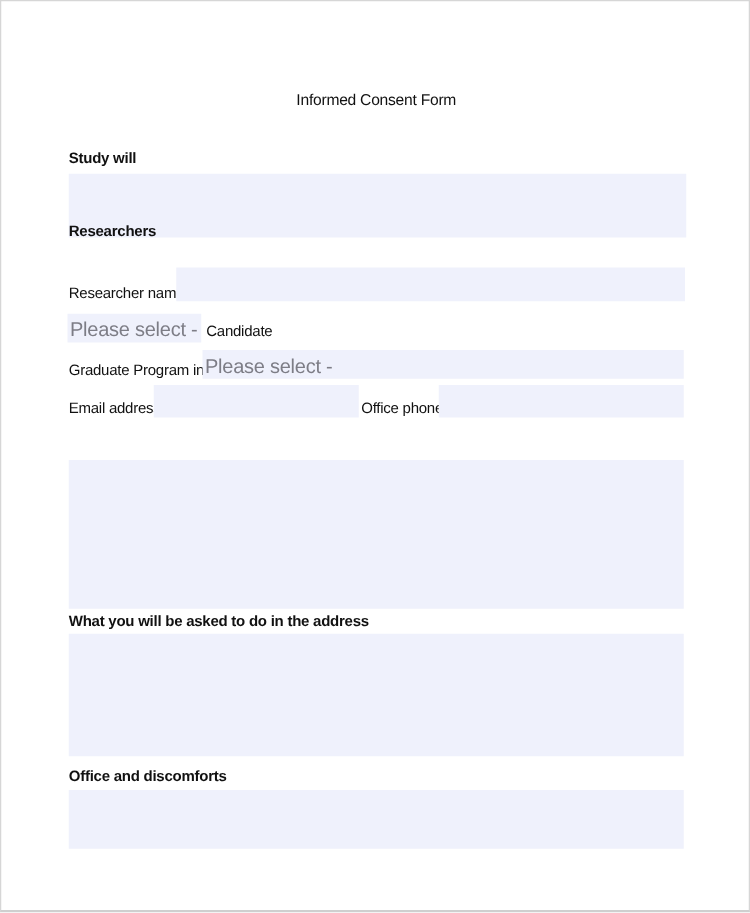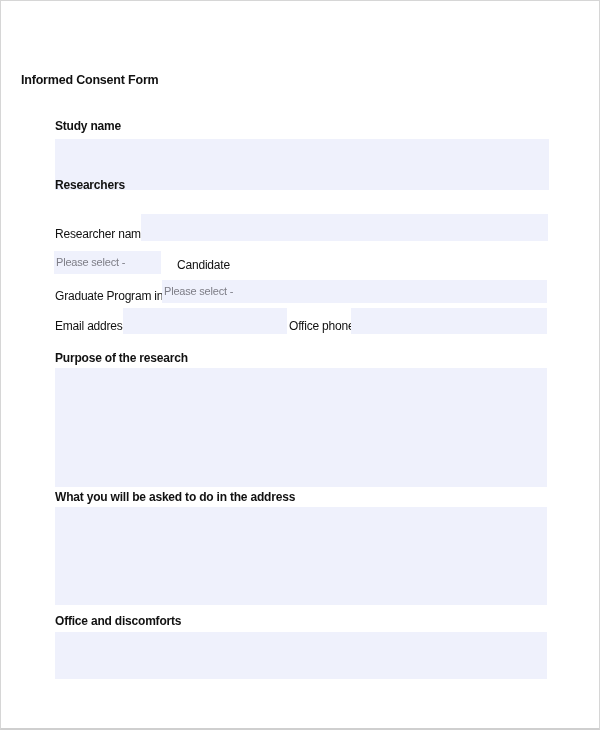--- a/index.html
+++ b/index.html
@@ -3,55 +3,54 @@
   <meta charset="utf-8">
   <style>
     * { box-sizing: border-box; margin: 0; padding: 0; }
     html, body { width: 600px; height: 730px; background: #ffffff; overflow: hidden; }
     body { font-family: "Liberation Sans", sans-serif; color: #111; position: relative; }
     .page {
       position: absolute; left: 0; top: 0; width: 600px; height: 730px;
       border: 1px solid #d6d6d6; border-bottom: 2px solid #cfcfcf; background: #fff;
     }
     .title {
-      position: absolute; left: 0; width: 600px; top: 72px; text-align: left;
-      font-size: 12.5px; font-weight: bold; letter-spacing: -0.2px; padding-left: 20px;
+      position: absolute; left: 0; width: 600px; top: 72px; text-align: center;
+      font-size: 12.5px; font-weight: normal; letter-spacing: -0.2px;
     }
     .heading { position: absolute; left: 54px; font-size: 12px; font-weight: bold; letter-spacing: -0.2px; }
     .label { position: absolute; font-size: 12px; letter-spacing: -0.2px; }
     .field { position: absolute; background: #eff1fc; border: none; }
-    .field.select { font-size: 11px; color: #7d7d86; padding: 5px 0 0 2px; letter-spacing: -0.2px; }
+    .field.select { font-size: 16px; color: #7d7d86; padding: 5px 0 0 2px; letter-spacing: -0.2px; }
   </style>
 </head>
 <body>
 
 <div class="page">
 
   <div class="title">Informed Consent Form</div>
 
-  <div class="heading" style="top:118px;">Study name</div>
+  <div class="heading" style="top:118px;">Study will</div>
   <div class="field" style="left:54px; top:138px; width:494px; height:51px;"></div>
 
   <div class="heading" style="top:177px;">Researchers</div>
 
   <div class="label" style="left:54px; top:226px;">Researcher name</div>
   <div class="field" style="left:140px; top:213px; width:407px; height:27px;"></div>
 
   <div class="field select" style="left:53px; top:250px; width:107px; height:23px;">Please select -</div>
-  <div class="label" style="left:176px; top:257px;">Candidate</div>
+  <div class="label" style="left:164px; top:257px;">Candidate</div>
 
   <div class="label" style="left:54px; top:288px;">Graduate Program in</div>
   <div class="field select" style="left:161px; top:279px; width:385px; height:23px;">Please select -</div>
 
   <div class="label" style="left:54px; top:318px;">Email address</div>
   <div class="field" style="left:122px; top:307px; width:164px; height:26px;"></div>
   <div class="label" style="left:288px; top:318px;">Office phone</div>
   <div class="field" style="left:350px; top:307px; width:196px; height:26px;"></div>
 
-  <div class="heading" style="top:350px;">Purpose of the research</div>
   <div class="field" style="left:54px; top:367px; width:492px; height:119px;"></div>
 
   <div class="heading" style="top:489px;">What you will be asked to do in the address</div>
   <div class="field" style="left:54px; top:506px; width:492px; height:98px;"></div>
 
   <div class="heading" style="top:613px;">Office and discomforts</div>
   <div class="field" style="left:54px; top:631px; width:492px; height:47px;"></div>
 
 </div>
 

